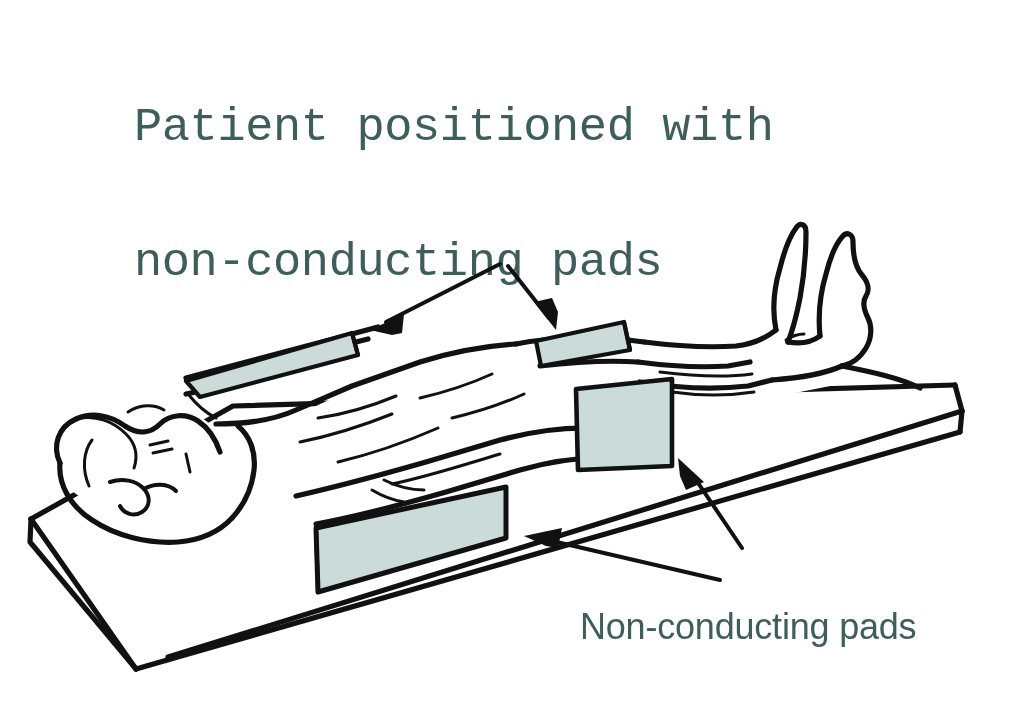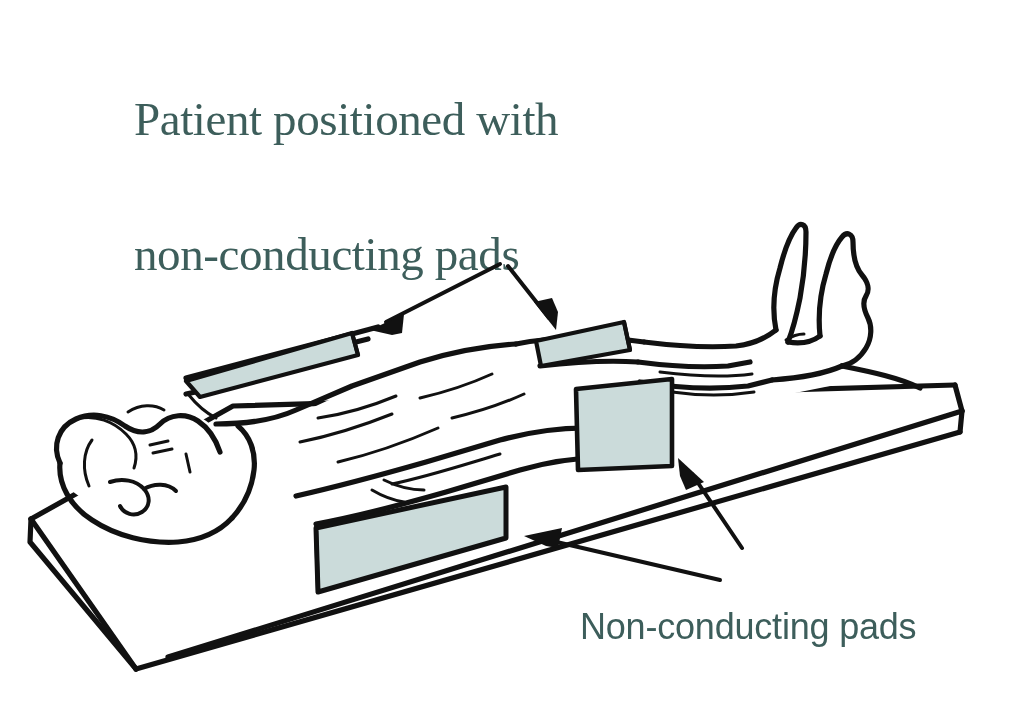--- a/index.html
+++ b/index.html
@@ -20,24 +20,24 @@
     position: relative;
     width: 1024px;
     height: 717px;
     background: #ffffff;
   }
 
   
   #title-block {
     position: absolute;
     left: 134px;
-    top: 18px;
+    top: 26px;
     width: 720px;
     color: #3d5e5b;
-    font-family: Liberation Serif, serif;
+    font-family: Liberation Mono, monospace;
     font-weight: 300;
     font-size: 47px;
     line-height: 1.44;
     letter-spacing: -0.4px;
     white-space: pre-line;
   }
   .title-line {
     display: block;
   }
 

